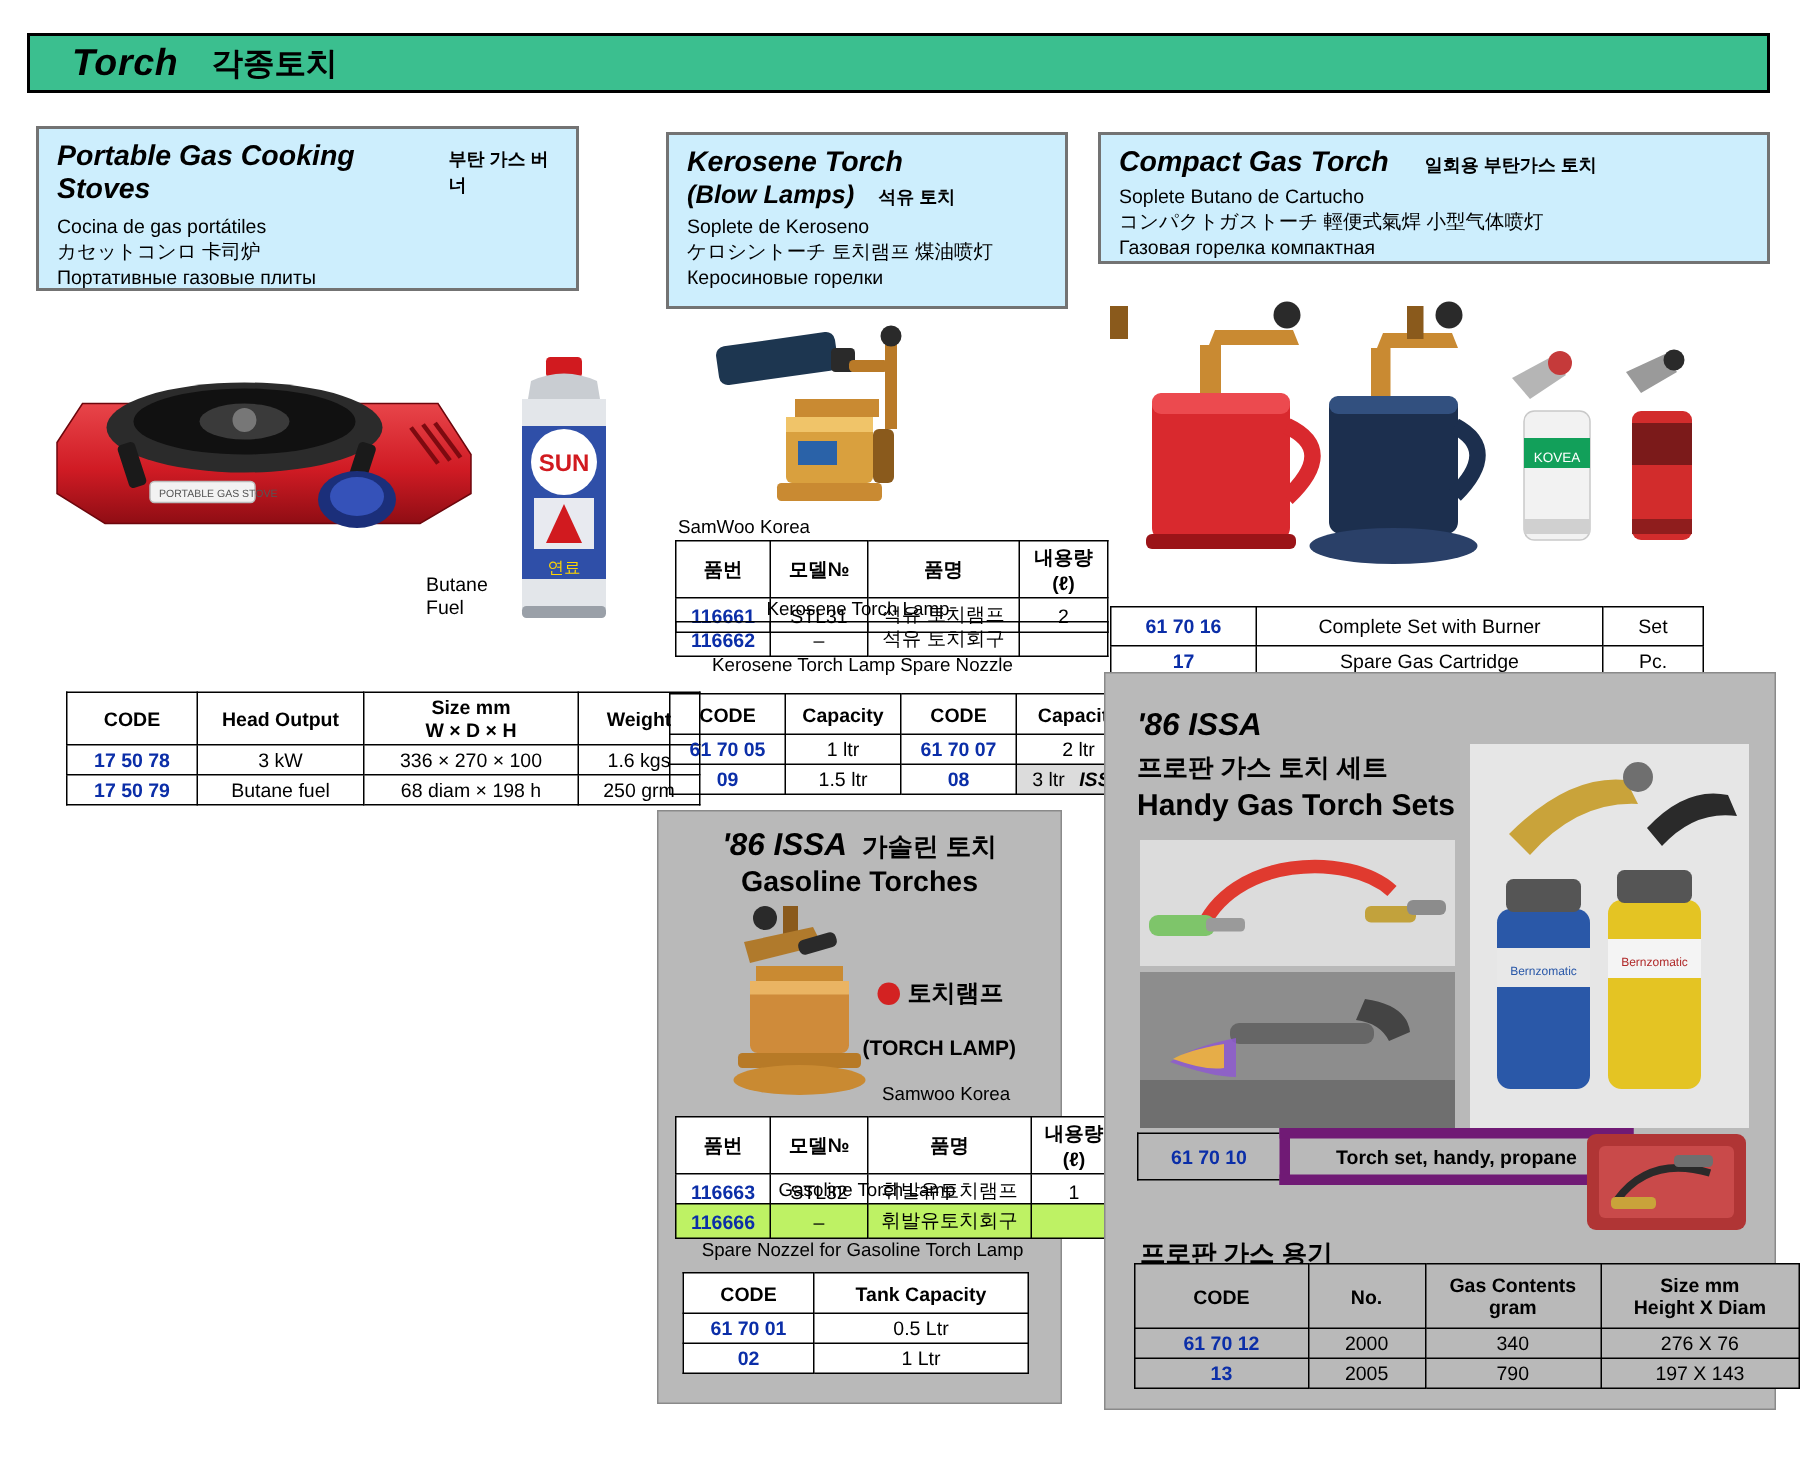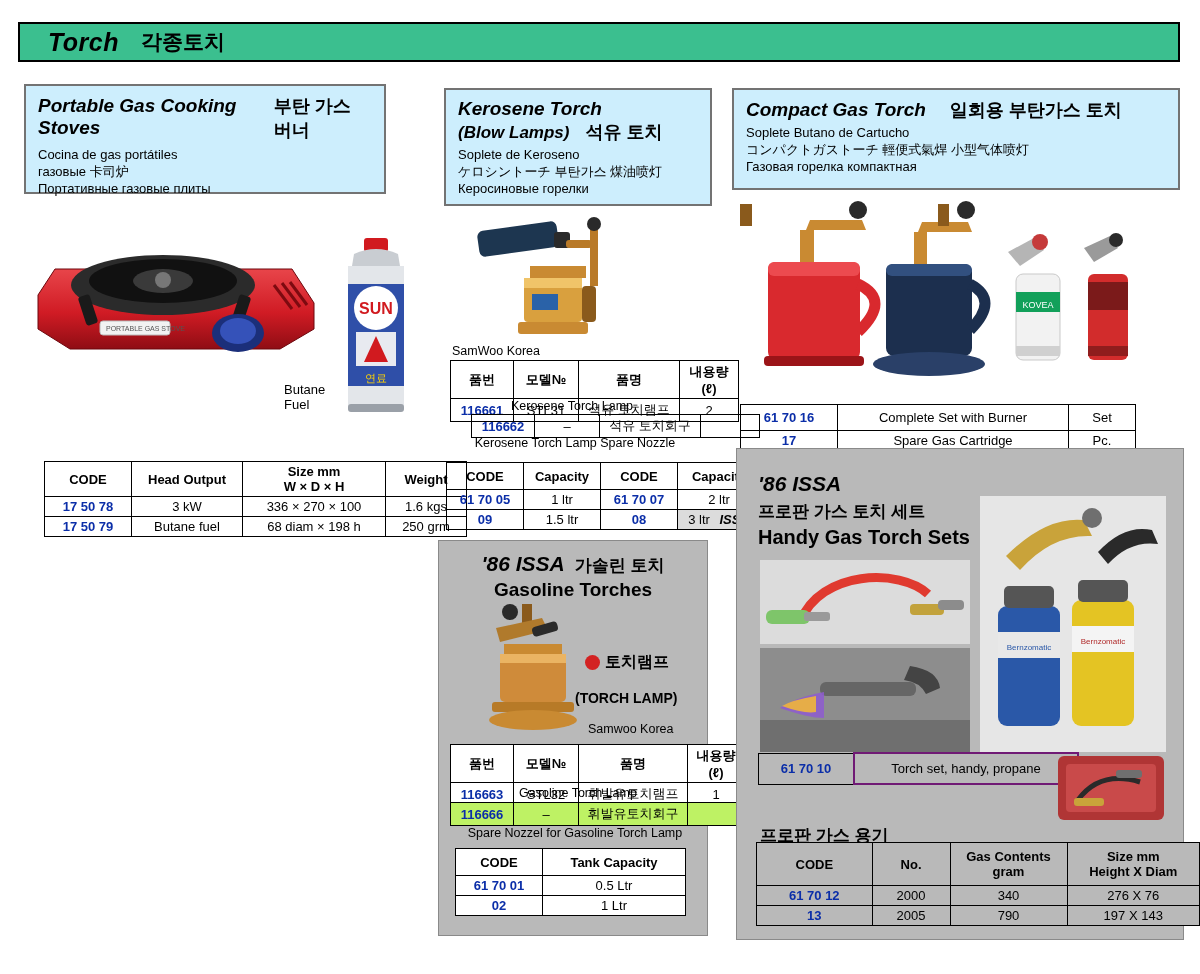--- a/index.html
+++ b/index.html
@@ -14,21 +14,21 @@
     position:absolute;left:18px;top:22px;width:1162px;height:40px;
     background:#3bbf8f;border:2px solid #000;box-sizing:border-box;
     display:flex;align-items:center;padding-left:28px;gap:22px;
   }
   .titlebar .t-en{font-style:italic;font-weight:bold;font-size:25px;letter-spacing:.5px;}
   .titlebar .t-kr{font-weight:bold;font-size:21px;}
   
   .hdrbox{position:absolute;border:2px solid #737373;box-sizing:border-box;background:#cdeefd;}
   .hdr-en{font-style:italic;font-weight:bold;font-size:19px;}
   .hdr-en.sm{font-size:17px;}
-  .hdr-kr{font-weight:bold;font-size:18px;}
+  .hdr-kr{font-weight:bold;font-size:12px;}
   .hdr-sub{font-size:13px;line-height:17px;}
   
   table{border-collapse:collapse;}
   .tbl td,.tbl th{border:1px solid #000;font-size:13px;text-align:center;padding:2px 5px;}
   .code{color:#0b2ea8;font-weight:bold;}
   .caption{font-size:12.5px;text-align:center;}
   
   .ph{position:absolute;}
   
   .gray-panel{position:absolute;background:#b9b9b9;border:1px solid #8a8a8a;}
@@ -45,21 +45,21 @@
     <span class="t-kr">각종토치</span>
   </div>
 
   <div class="hdrbox" style="left:24px;top:84px;width:362px;height:110px;padding:8px 12px;">
     <div style="display:flex;align-items:baseline;gap:14px;">
       <span class="hdr-en">Portable Gas Cooking Stoves</span>
       <span class="hdr-kr">부탄 가스 버너</span>
     </div>
     <div class="hdr-sub" style="margin-top:4px;">
       <div>Cocina de gas portátiles</div>
-      <div>газовые   卡司炉</div>
+      <div>カセットコンロ   卡司炉</div>
       <div>Портативные газовые плиты</div>
     </div>
   </div>
 
   <div class="ph" style="left:30px;top:225px;width:290px;height:140px;">
     <svg width="290" height="140" viewBox="0 0 290 140">
       <defs>
         <linearGradient id="redg" x1="0" y1="0" x2="0" y2="1">
           <stop offset="0%" stop-color="#e8454a"></stop>
             <stop offset="55%" stop-color="#d01b24"></stop>
@@ -135,21 +135,21 @@
   <div class="hdrbox" style="left:444px;top:88px;width:268px;height:118px;padding:8px 12px;">
     <div style="display:flex;align-items:baseline;justify-content:space-between;">
       <span class="hdr-en">Kerosene Torch</span>
     </div>
     <div style="display:flex;align-items:baseline;gap:16px;">
       <span class="hdr-en sm">(Blow Lamps)</span>
       <span class="hdr-kr">석유 토치</span>
     </div>
     <div class="hdr-sub" style="margin-top:2px;">
       <div>Soplete de Keroseno</div>
-      <div>ケロシントーチ    부탄가스  煤油喷灯</div>
+      <div>ケロシントーチ    토치램프  煤油喷灯</div>
       <div>Керосиновые горелки</div>
     </div>
   </div>
 
   <div class="ph" style="left:470px;top:212px;width:170px;height:130px;">
     <svg width="170" height="130" viewBox="0 0 170 130">
       <rect x="8" y="14" width="80" height="26" rx="6" fill="#1d3650" transform="rotate(-8 48 27)"></rect>
       <rect x="84" y="20" width="16" height="16" rx="3" fill="#2a2a2a"></rect>
       <rect x="96" y="28" width="26" height="8" rx="3" fill="#b97a28"></rect>
       <rect x="120" y="14" width="8" height="60" fill="#b97a28"></rect>
@@ -176,21 +176,21 @@
     <tr>
       <td class="code">116661</td>
       <td>STL31</td>
       <td>석유 토치램프</td>
       <td>2</td>
     </tr>
   </tbody>
     </table>
   <div class="caption" style="position:absolute;left:450px;top:399px;width:244px;">Kerosene Torch Lamp</div>
 
-  <table class="tbl" style="position:absolute;left:450px;top:414px;margin-left:21px;">
+  <table class="tbl" style="position:absolute;left:450px;top:414px;">
     <tbody>
         <tr>
       <td class="code" style="width:52px;height:18px;">116662</td>
       <td style="width:54px;">–</td>
       <td style="width:90px;">석유 토치회구</td>
       <td style="width:48px;"></td>
     </tr>
   </tbody>
     </table>
   <div class="caption" style="position:absolute;left:450px;top:436px;width:250px;">Kerosene Torch Lamp Spare Nozzle</div>
@@ -214,21 +214,21 @@
       <td>1.5 ltr</td>
       <td class="code">08</td>
       <td style="background:#dcdcdc;">
         <span>3 ltr</span>
         <span style="font-style:italic;font-weight:bold;margin-left:6px;">ISSA</span>
       </td>
     </tr>
   </tbody>
     </table>
 
-  <div class="hdrbox" style="left:732px;top:88px;width:448px;height:102px;padding:8px 12px;">
+  <div class="hdrbox" style="left:732px;top:88px;width:448px;height:88px;padding:8px 12px;">
     <div style="display:flex;align-items:baseline;gap:24px;">
       <span class="hdr-en">Compact Gas Torch</span>
       <span class="hdr-kr">일회용 부탄가스 토치</span>
     </div>
     <div class="hdr-sub" style="margin-top:2px;">
       <div>Soplete Butano de Cartucho</div>
       <div>コンパクトガストーチ   輕便式氣焊  小型气体喷灯</div>
       <div>Газовая горелка компактная</div>
     </div>
   </div>
@@ -412,21 +412,21 @@
       <text x="123" y="148" font-size="8" text-anchor="middle" fill="#b02a2a" font-family="Liberation Sans">Bernzomatic</text>
       <rect x="24" y="90" width="50" height="22" rx="5" fill="#555"></rect>
       <rect x="98" y="84" width="50" height="22" rx="5" fill="#555"></rect>
     </svg>
   </div>
 
   <table class="tbl" style="position:absolute;left:758px;top:752px;background:#b9b9b9;">
     <tbody>
         <tr>
       <td class="code" style="width:84px;height:26px;border:1px solid #000;">61 70 10</td>
-      <td style="width:212px;border:2px solid #701a75;">Torch set, handy, propane</td>
+      <td style="width:212px;border:7px solid #701a75;font-weight:bold;">Torch set, handy, propane</td>
     </tr>
   </tbody>
     </table>
 
   <div class="ph" style="left:1056px;top:752px;width:110px;height:72px;">
     <svg width="110" height="72" viewBox="0 0 110 72">
       <rect x="2" y="4" width="106" height="64" rx="6" fill="#b03535"></rect>
       <rect x="10" y="12" width="90" height="48" rx="4" fill="#c94a4a"></rect>
       <path d="M22,48 q22,-30 62,-18" stroke="#2a2a2a" stroke-width="5" fill="none"></path>
       <rect x="18" y="46" width="30" height="8" rx="3" fill="#c9a33a"></rect>

